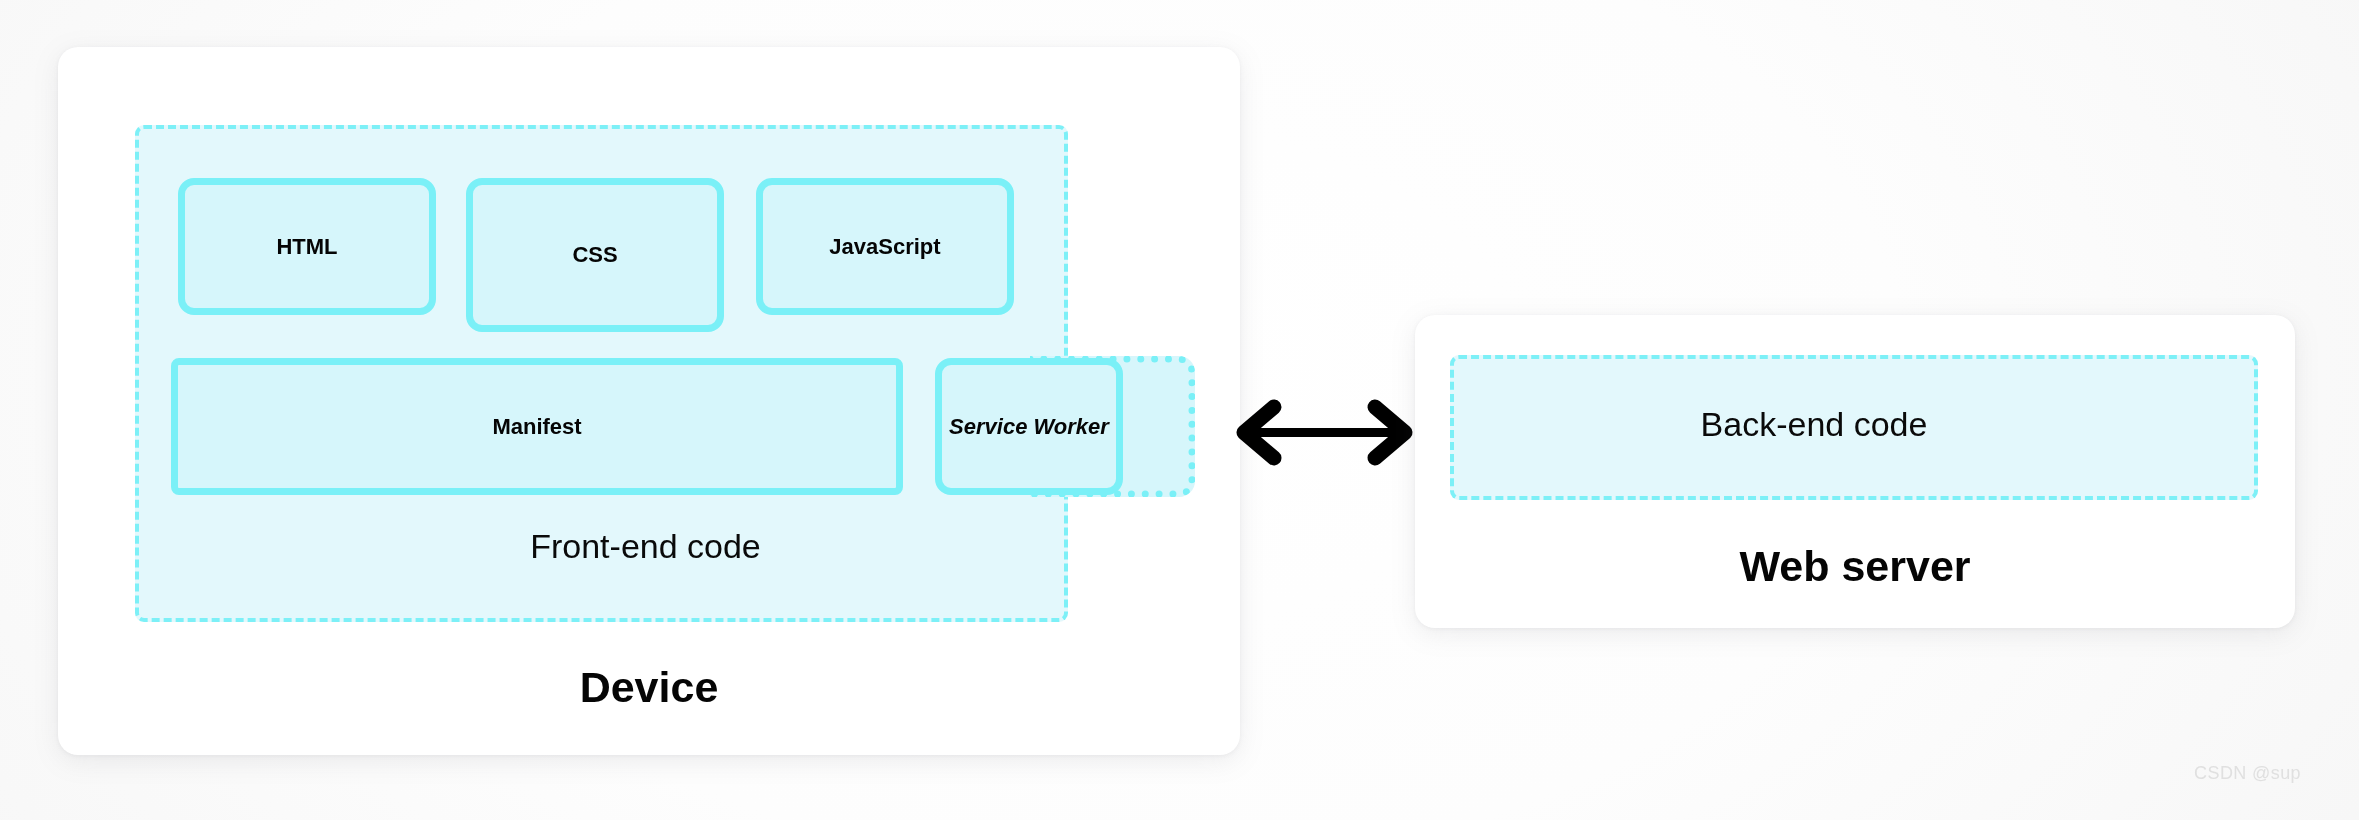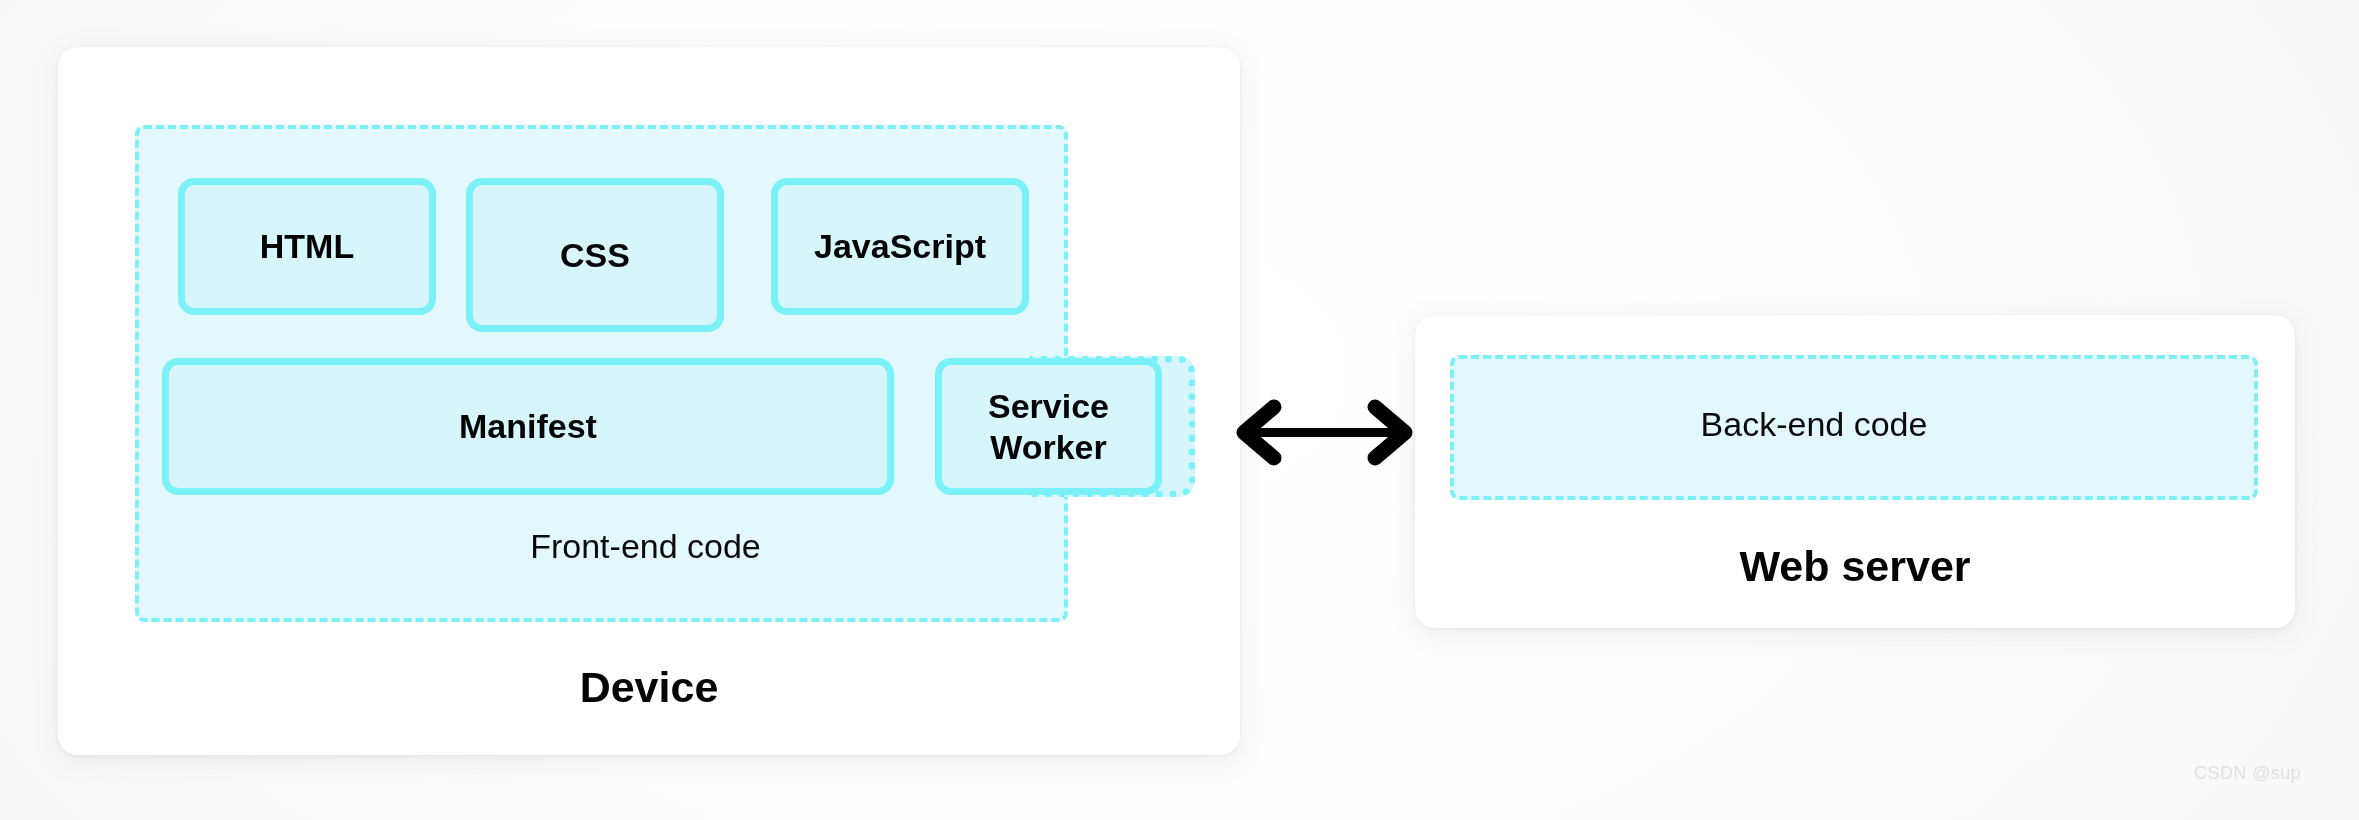--- a/index.html
+++ b/index.html
@@ -63,43 +63,44 @@
     background: #d6f6fb;
     border: 7px solid #7af0f7;
     border-radius: 16px;
     box-sizing: border-box;
     display: flex;
     align-items: center;
     justify-content: center;
     text-align: center;
     color: #050505;
     font-weight: bold;
-    font-size: 34px;
+    font-size: 22px;
     line-height: 1.18;
   }
   #box-html       { left: 178px; top: 178px; width: 258px; height: 137px; }
   #box-css        { left: 466px; top: 178px; width: 258px; height: 154px; }
-  #box-javascript { left: 756px; top: 178px; width: 258px; height: 137px; margin-left: 15px; }
-  #box-manifest   { left: 162px; top: 358px; width: 732px; height: 137px; }
+  #box-javascript { left: 756px; top: 178px; width: 258px; height: 137px; }
+  #box-manifest   { left: 171px; top: 358px; width: 732px; height: 137px; border-radius: 8px; }
 
   
   #sw-dotted {
     position: absolute;
     left: 1030px; top: 356px;
     width: 165px;  height: 141px;
     border: 7px dotted #7af0f7;
     border-left: none;
     border-radius: 0 16px 16px 0;
     box-sizing: border-box;
     background: #d6f6fb;
   }
   #box-service-worker {
-    left: 935px; top: 358px; width: 227px; height: 137px;
+    left: 935px; top: 358px; width: 188px; height: 137px;
     z-index: 3;
     background: #d6f6fb;
+    font-style: italic;
   }
   #sw-mask {
     position: absolute;
     left: 1063px; top: 368px;
     width: 105px; height: 119px;
     background: #d6f6fb;
     z-index: 2;
   }
 
   

